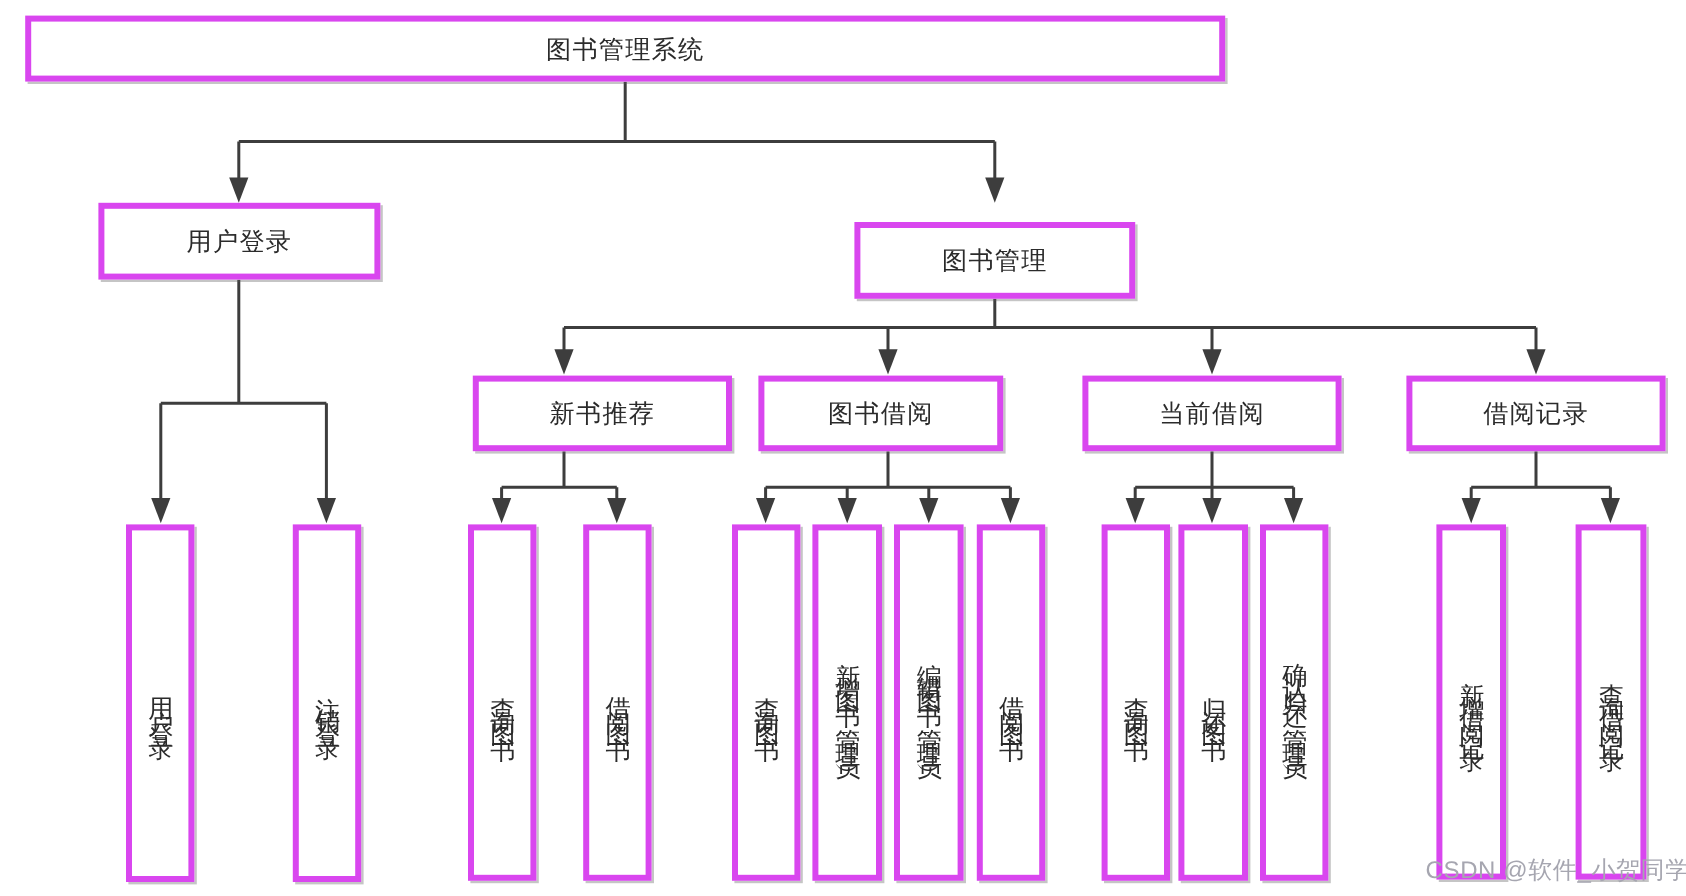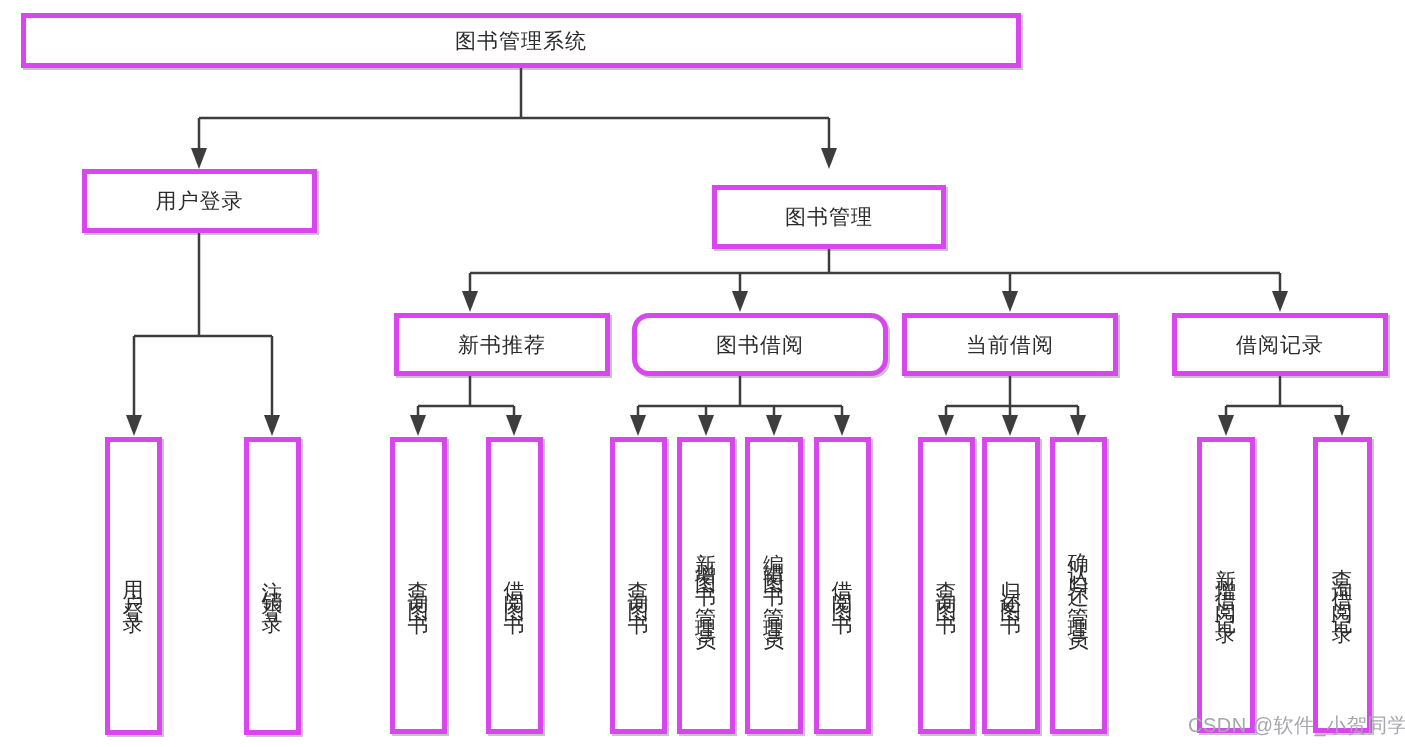--- a/index.html
+++ b/index.html
@@ -100,21 +100,21 @@
   <div class="node hnode" style="left:82px; top:169px; width:235px; height:64px;">
     <span>用户登录</span>
   </div>
   <div class="node hnode" style="left:712px; top:185px; width:234px; height:64px;">
     <span>图书管理</span>
   </div>
 
   <div class="node hnode" style="left:362px; top:313px; width:216px; height:63px;margin-left:32px;">
     <span>新书推荐</span>
   </div>
-  <div class="node hnode" style="left:632px; top:313px; width:256px; height:63px;border-radius:17px;">
+  <div class="node hnode" style="left:632px; top:313px; width:204px; height:63px;">
     <span>图书借阅</span>
   </div>
   <div class="node hnode" style="left:1172px; top:313px; width:216px; height:63px;">
     <span>借阅记录</span>
   </div>
   <div class="node hnode" style="left:902px; top:313px; width:216px; height:63px;">
     <span>当前借阅</span>
   </div>
 
   <div class="node vnode" style="left:105px; top:437px; width:57px; height:298px;">

